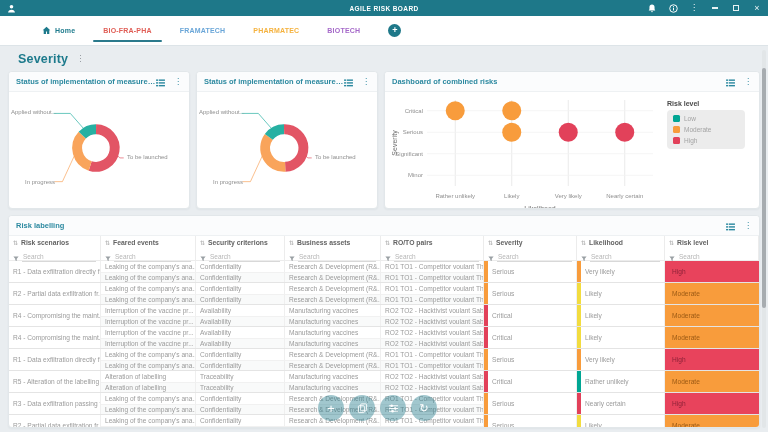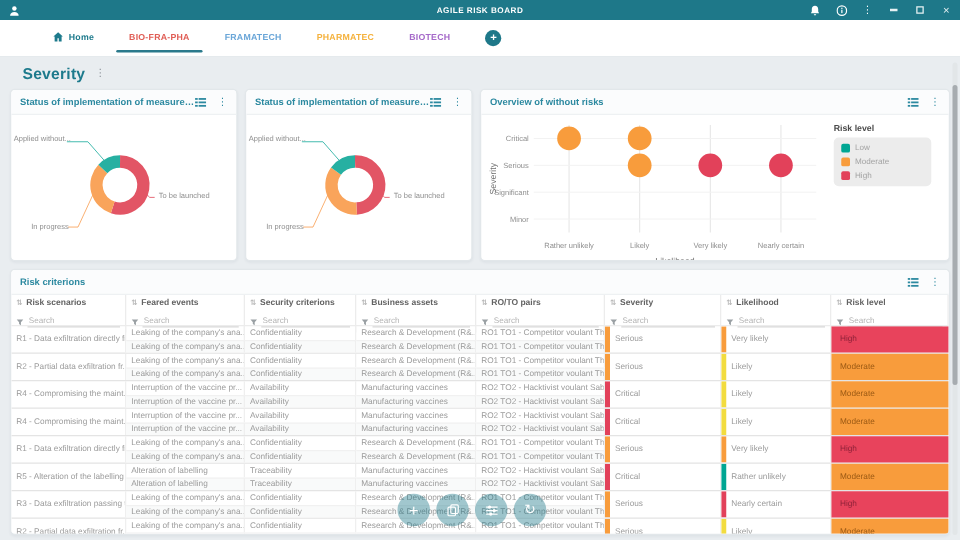--- a/index.html
+++ b/index.html
@@ -211,21 +211,21 @@
               <polyline points="76,37 62,21 45,21" fill="none" stroke="#27b0a2" stroke-width="0.7"></polyline>
             </svg>
         <div class="donut-label" style="left: 118px; top: 62px;">To be launched</div>
             <div class="donut-label" style="left: 16px; top: 87px;">In progress</div>
             <div class="donut-label" style="left: 2px; top: 17px;">Applied without...</div>
           </div>
       </div>
 
       <div class="panel bubble-panel">
         <div class="panel-head">
-          <div class="panel-title">Overview of without risks</div>
+          <div class="panel-title">Dashboard of combined risks</div>
           <div class="ic">
             <span><svg width="9" height="8" viewBox="0 0 10 9">
                   <g fill="#2c89a0">
                     <rect x="0" y="0.5" width="2.4" height="1.6"></rect>
                     <rect x="3.2" y="0.5" width="6.8" height="1.6"></rect>
                     <rect x="0" y="3.6" width="2.4" height="1.6"></rect>
                     <rect x="3.2" y="3.6" width="6.8" height="1.6"></rect>
                     <rect x="0" y="6.7" width="2.4" height="1.6"></rect>
                     <rect x="3.2" y="6.7" width="6.8" height="1.6"></rect>
                   </g>
@@ -275,21 +275,21 @@
                 <span class="legend-label">High</span>
               </div>
             </div>
           </div>
         </div>
       </div>
     </div>
 
     <div class="panel table-panel">
       <div class="panel-head">
-        <div class="panel-title">Risk criterions</div>
+        <div class="panel-title">Risk labelling</div>
         <div class="ic">
           <span><svg width="9" height="8" viewBox="0 0 10 9">
                 <g fill="#2c89a0">
                   <rect x="0" y="0.5" width="2.4" height="1.6"></rect>
                   <rect x="3.2" y="0.5" width="6.8" height="1.6"></rect>
                   <rect x="0" y="3.6" width="2.4" height="1.6"></rect>
                   <rect x="3.2" y="3.6" width="6.8" height="1.6"></rect>
                   <rect x="0" y="6.7" width="2.4" height="1.6"></rect>
                   <rect x="3.2" y="6.7" width="6.8" height="1.6"></rect>
                 </g>

